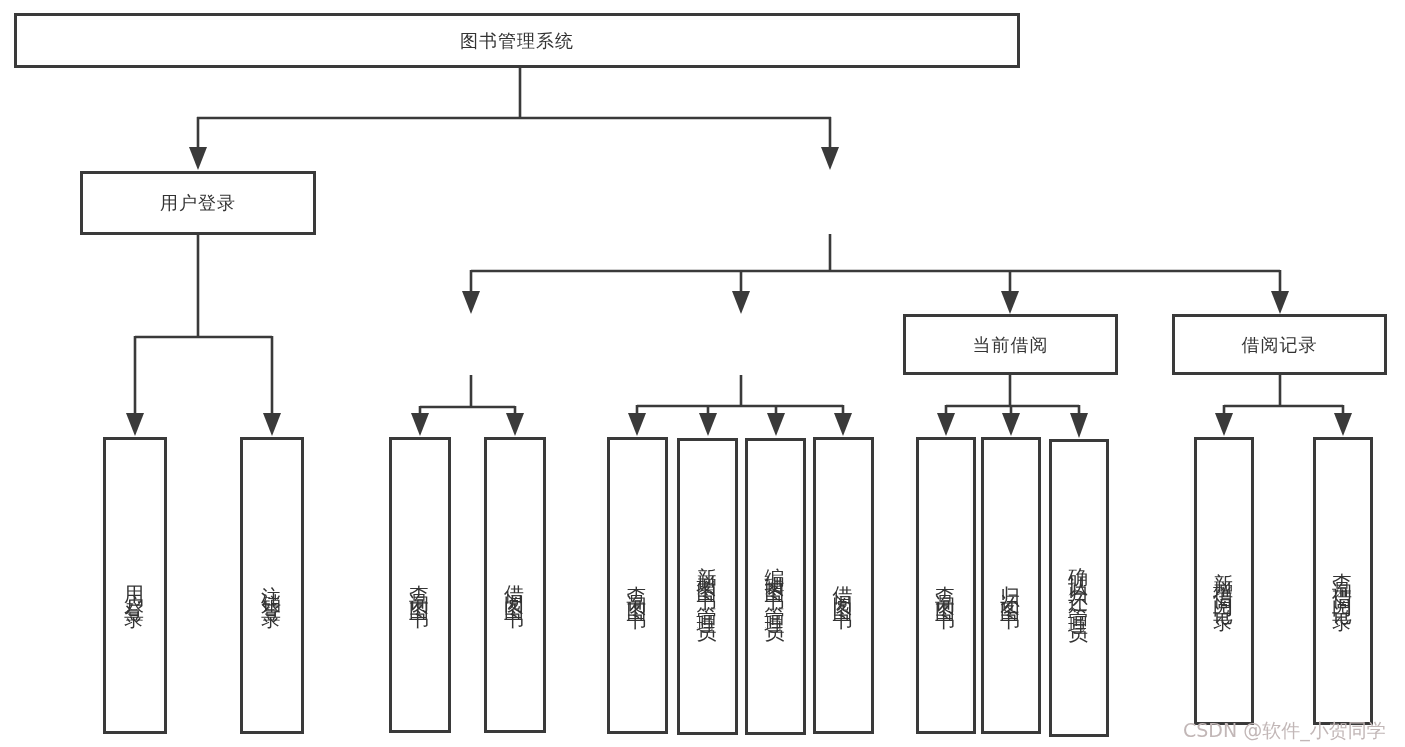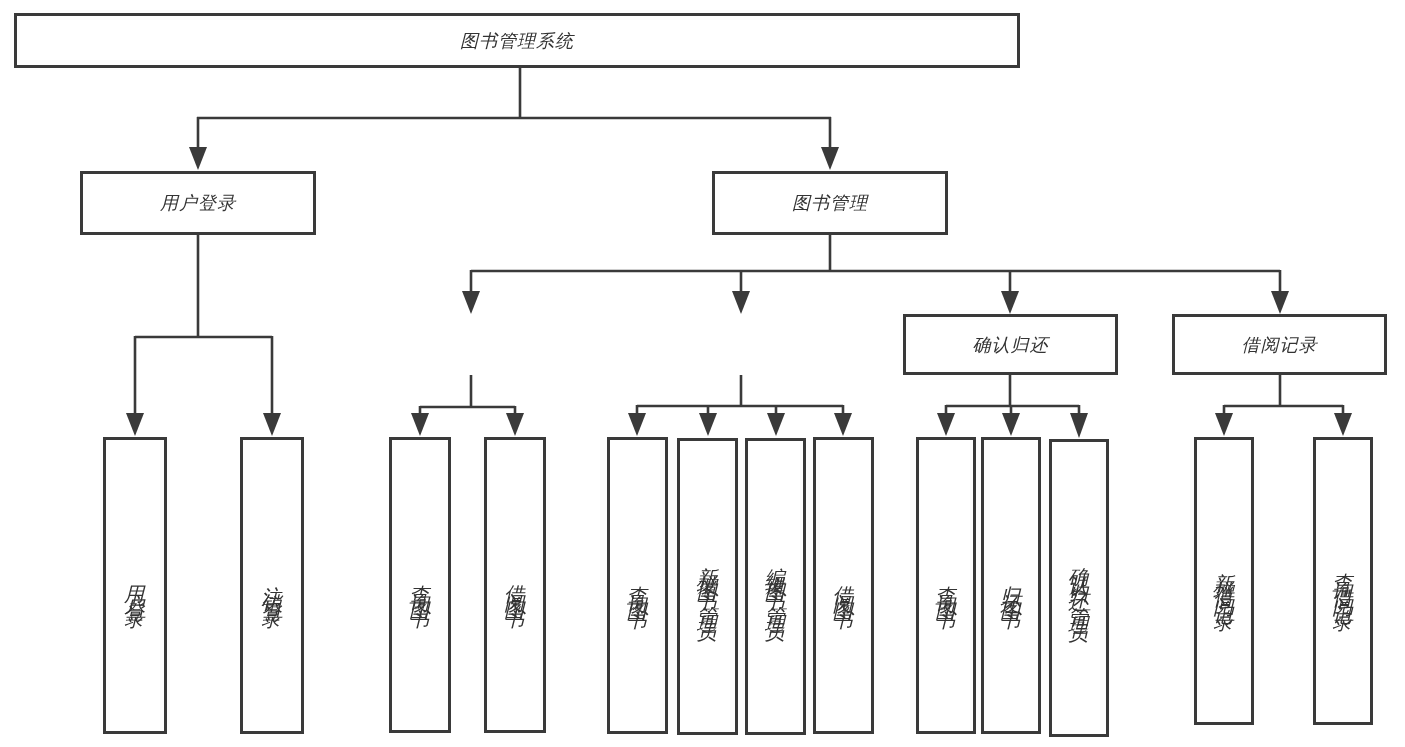--- a/index.html
+++ b/index.html
@@ -11,21 +11,20 @@
   * { margin: 0; padding: 0; box-sizing: border-box; }
   html, body { background: #ffffff; }
   body { font-family: "DejaVu Sans", "Liberation Sans", sans-serif; }
 
   .canvas {
     position: relative;
     width: 1405px;
     height: 747px;
     background: var(--bg);
     overflow: hidden;
-    font-style: italic;
   }
 
   svg.connectors {
     position: absolute;
     left: 0; top: 0;
     width: 1405px; height: 747px;
   }
   svg.connectors line { stroke: var(--line); stroke-width: 2.6; }
   svg.connectors polygon { fill: var(--line); }
 
@@ -130,23 +129,22 @@
     <line x1="1224" y1="406" x2="1343" y2="406"></line>
     <line x1="1224" y1="405" x2="1224" y2="418"></line>
     <polygon points="1215,413 1233,413 1224,436"></polygon>
     <line x1="1343" y1="405" x2="1343" y2="418"></line>
     <polygon points="1334,413 1352,413 1343,436"></polygon>
   </svg>
 
   <div class="node" style="left:14px; top:13px; width:1006px; height:55px;">图书管理系统</div>
 
   <div class="node" style="left:80px; top:171px; width:236px; height:64px;">用户登录</div>
-  <div class="node" style="left:712px; top:171px; width:236px; height:64px;">图书管理</div>
 
-  <div class="node" style="left:903px; top:314px; width:215px; height:61px;">确认归还</div>
+  <div class="node" style="left:903px; top:314px; width:215px; height:61px;">当前借阅</div>
   <div class="node" style="left:1172px; top:314px; width:215px; height:61px;">借阅记录</div>
 
   <div class="node-v" style="left:103px; top:437px; width:64px; height:297px;">
     <span class="vtext">用户登录</span>
   </div>
   <div class="node-v" style="left:240px; top:437px; width:64px; height:297px;">
     <span class="vtext">注销登录</span>
   </div>
 
   <div class="node-v" style="left:389px; top:437px; width:62px; height:296px;">
@@ -179,14 +177,15 @@
     <span class="vtext">确认归还（管理员）</span>
   </div>
 
   <div class="node-v" style="left:1194px; top:437px; width:60px; height:288px;">
     <span class="vtext">新增借阅记录</span>
   </div>
   <div class="node-v" style="left:1313px; top:437px; width:60px; height:288px;">
     <span class="vtext">查询借阅记录</span>
   </div>
 
+  <div class="watermark">CSDN @软件_小贺同学</div>
 
 </div>
 
 </body></html>

